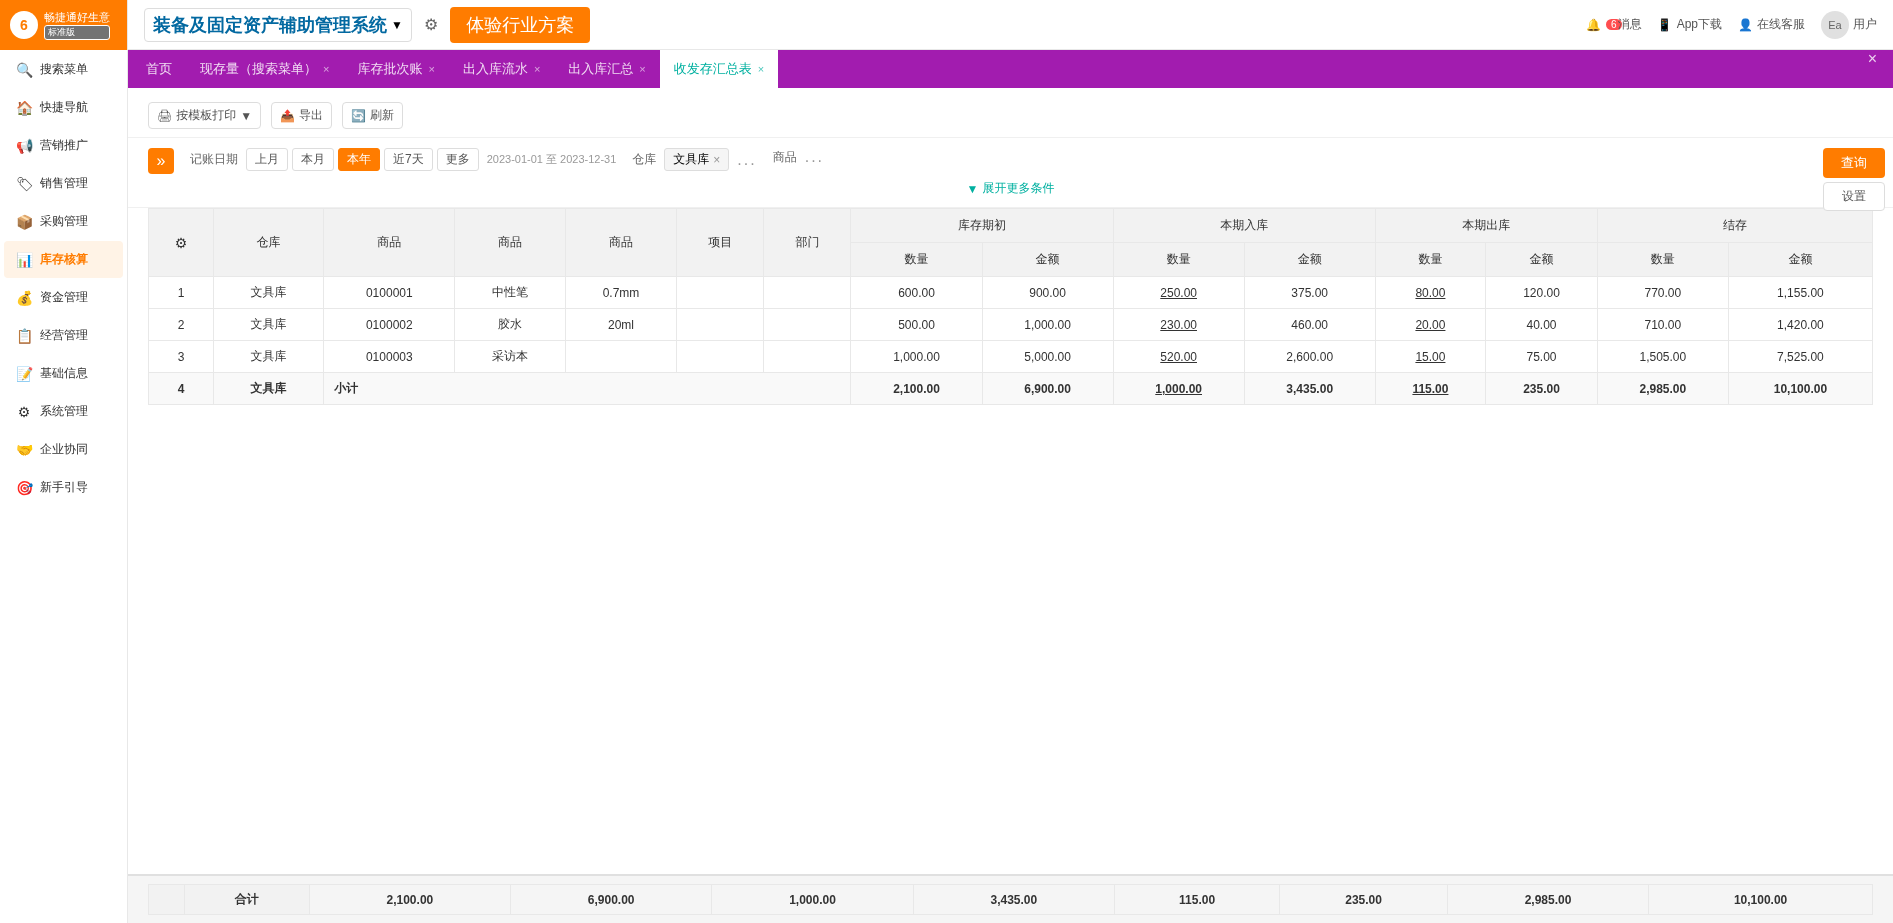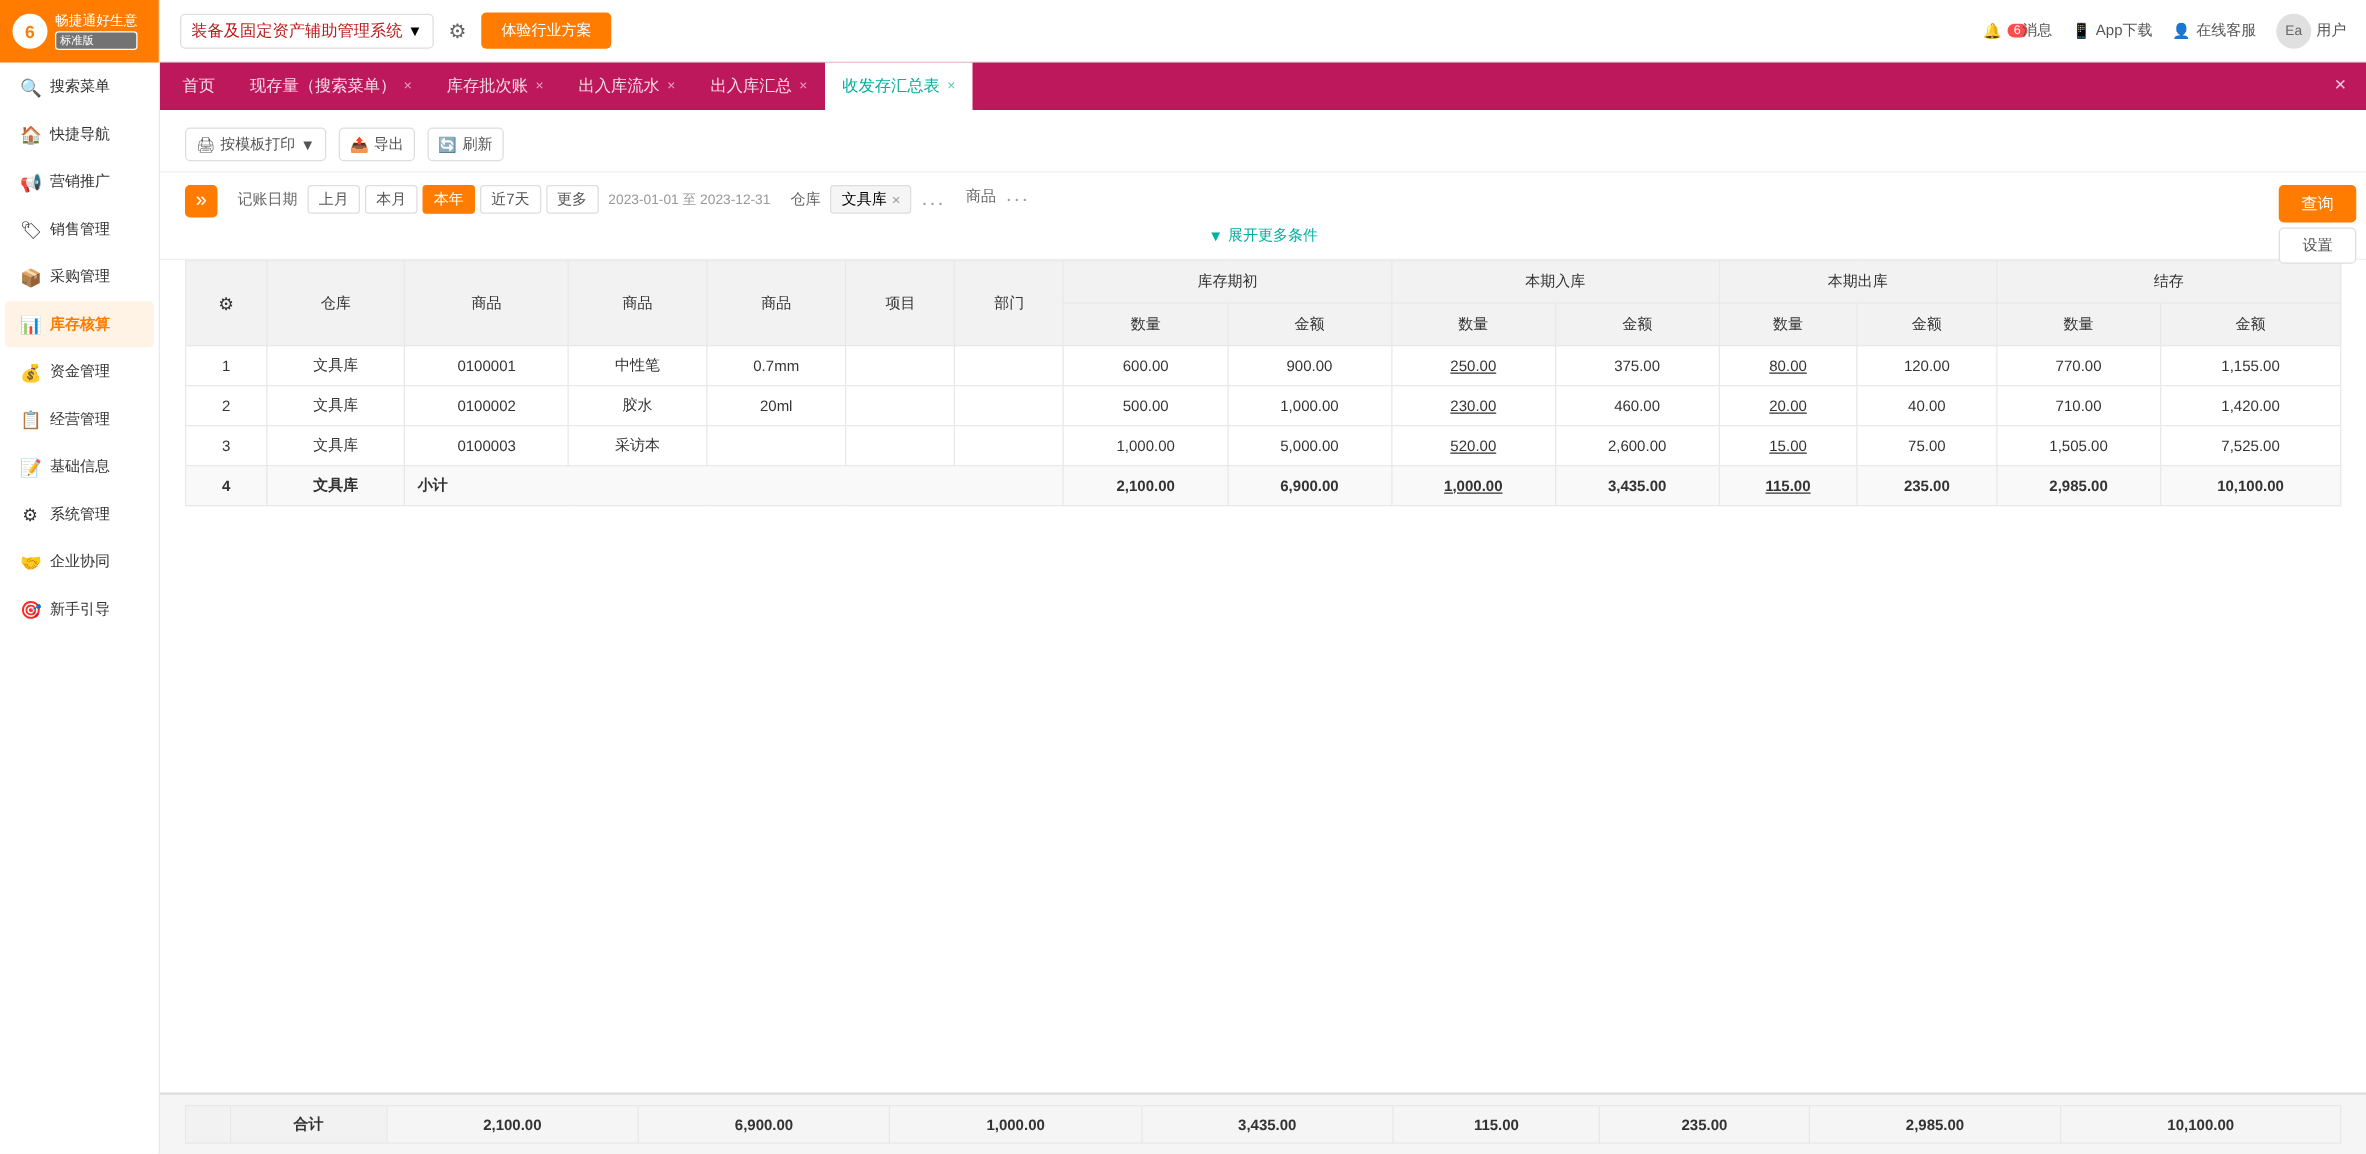--- a/index.html
+++ b/index.html
@@ -74,41 +74,41 @@
     .top-header {
       height: 50px;
       background: #fff;
       border-bottom: 1px solid #e8e8e8;
       display: flex;
       align-items: center;
       padding: 0 16px;
       gap: 12px;
     }
     .top-header .system-name {
-      font-size: 13px;
-      color: #b91c1c;
-      font-weight: 400;
+      font-size: 18px;
+      color: #0369a1;
+      font-weight: 700;
     }
     .top-header .system-selector {
       display: flex;
       align-items: center;
       gap: 4px;
       cursor: pointer;
       padding: 4px 8px;
       border: 1px solid #ddd;
       border-radius: 4px;
     }
     .top-header .trial-btn {
       background: #ff7c00;
       color: #fff;
       border: none;
       padding: 6px 16px;
       border-radius: 4px;
       cursor: pointer;
-      font-size: 12px;
+      font-size: 18px;
     }
     .header-right {
       margin-left: auto;
       display: flex;
       align-items: center;
       gap: 16px;
       color: #555;
       font-size: 12px;
     }
     .header-right .header-item {
@@ -133,23 +133,23 @@
       border-radius: 50%;
       display: flex;
       align-items: center;
       justify-content: center;
       font-size: 11px;
       color: #666;
     }
 
     
     .tab-bar {
-      background: #be185d;
-      display: flex;
-      align-items: center;
+      background: #a21caf;
+      display: flex;
+      align-items: flex-start;
       padding: 0 4px;
       height: 38px;
       flex-shrink: 0;
     }
     .tab-item {
       display: flex;
       align-items: center;
       gap: 6px;
       padding: 0 14px;
       height: 38px;

